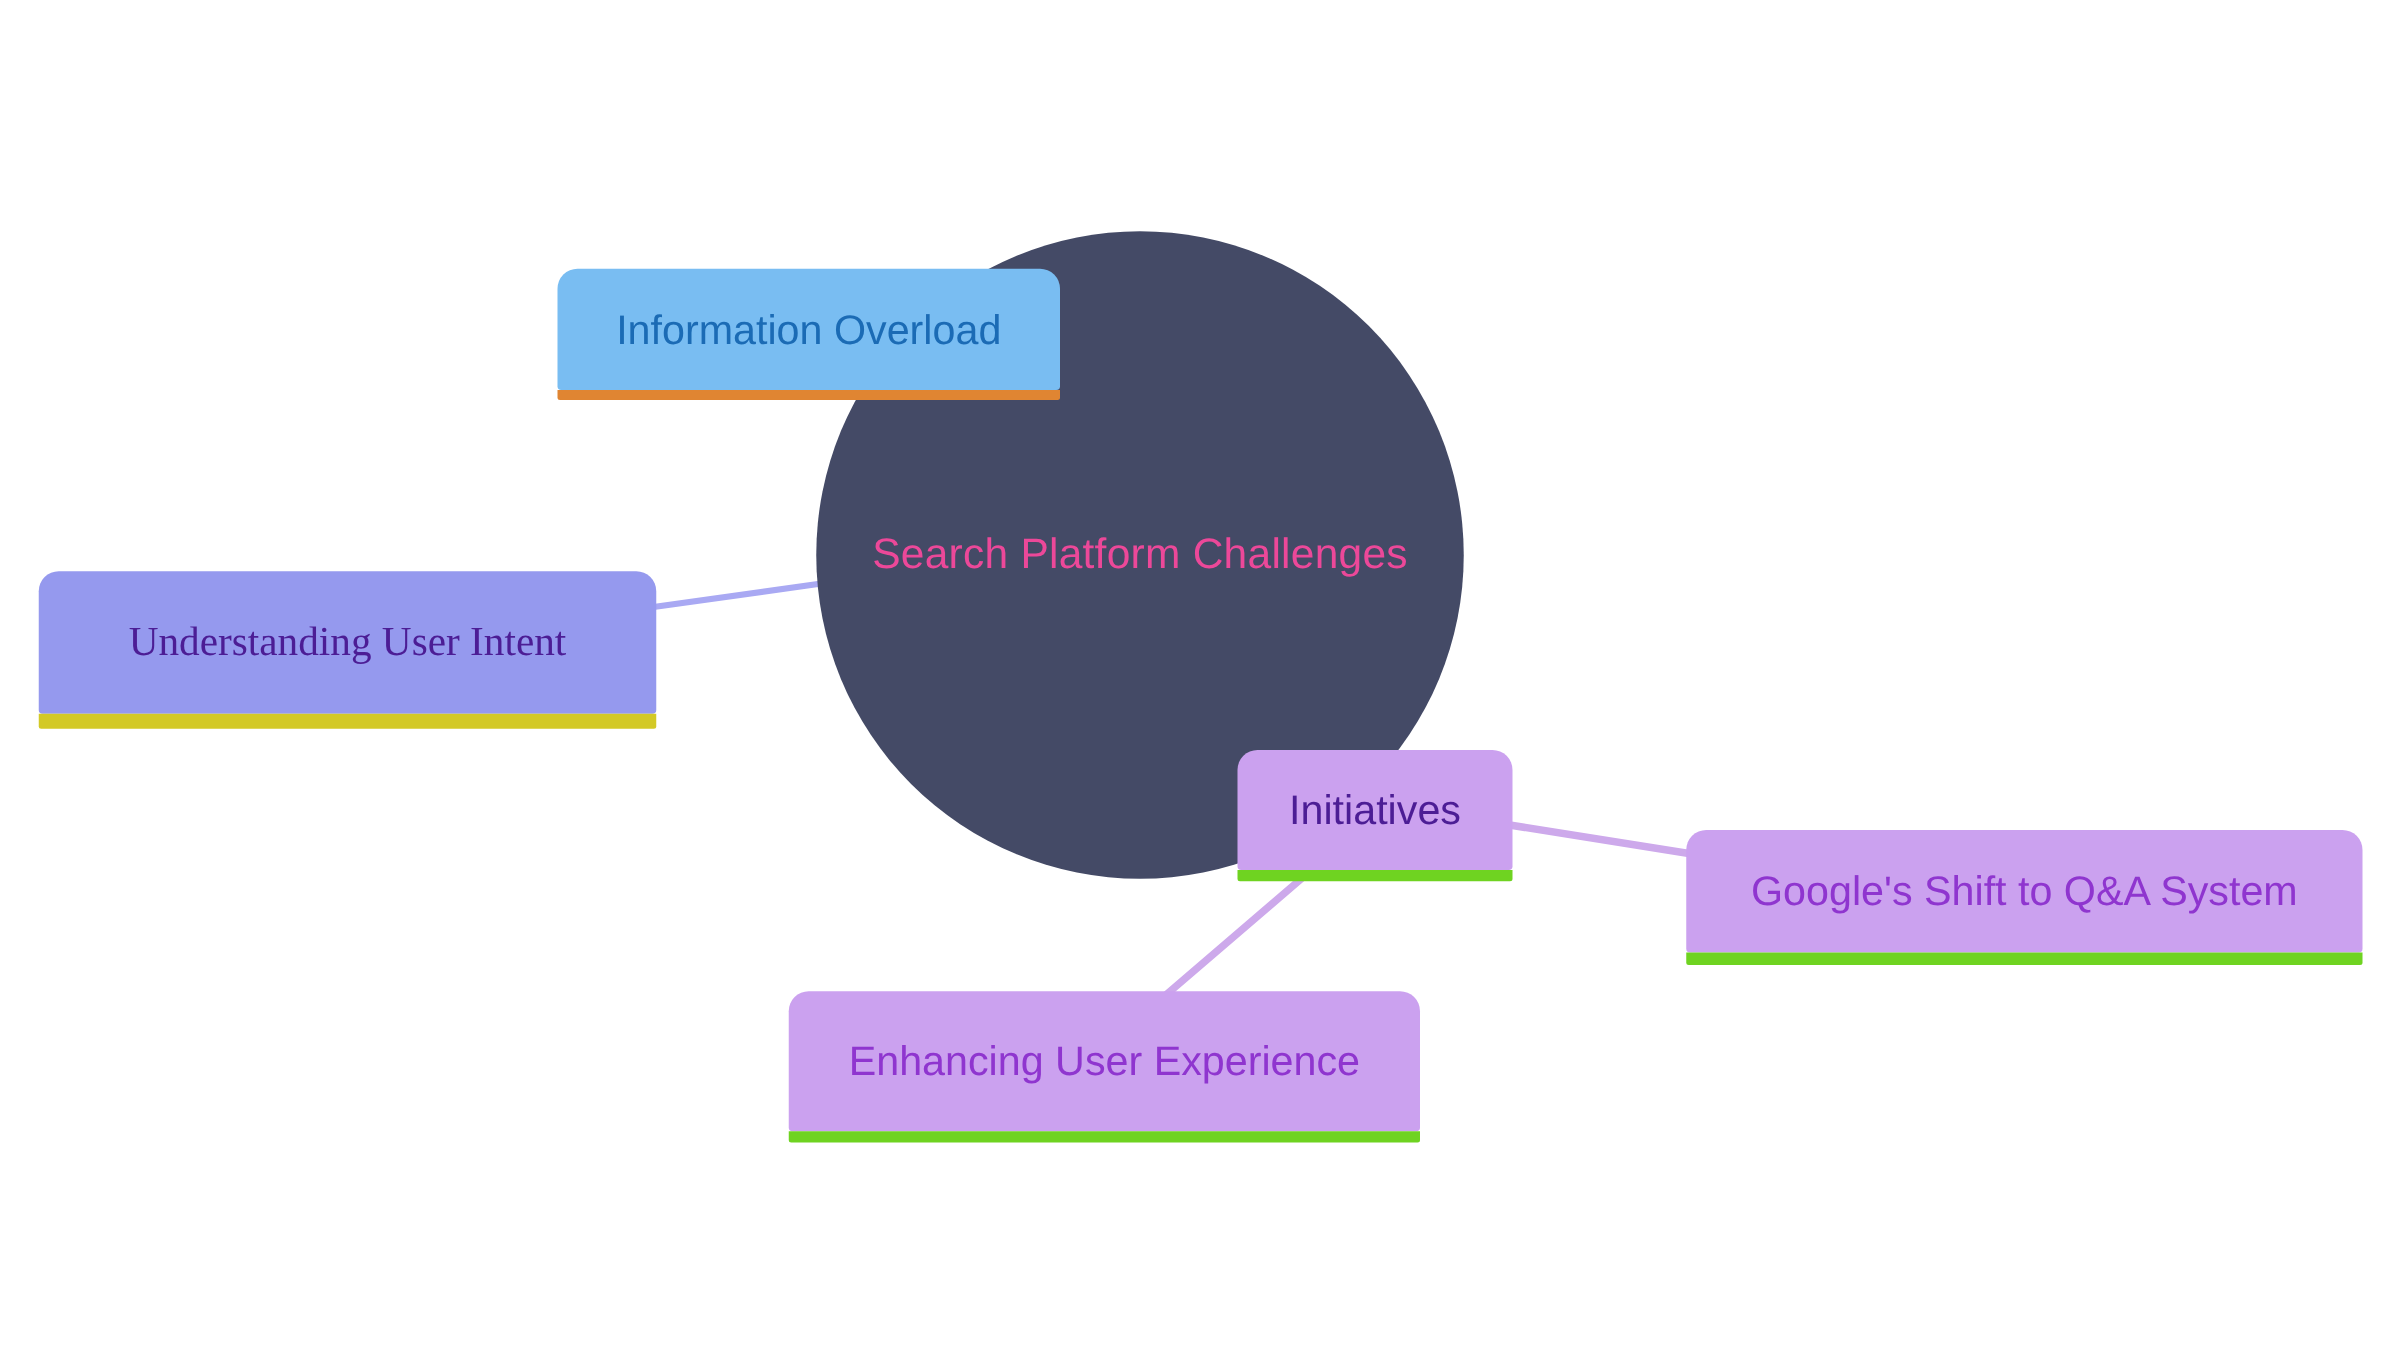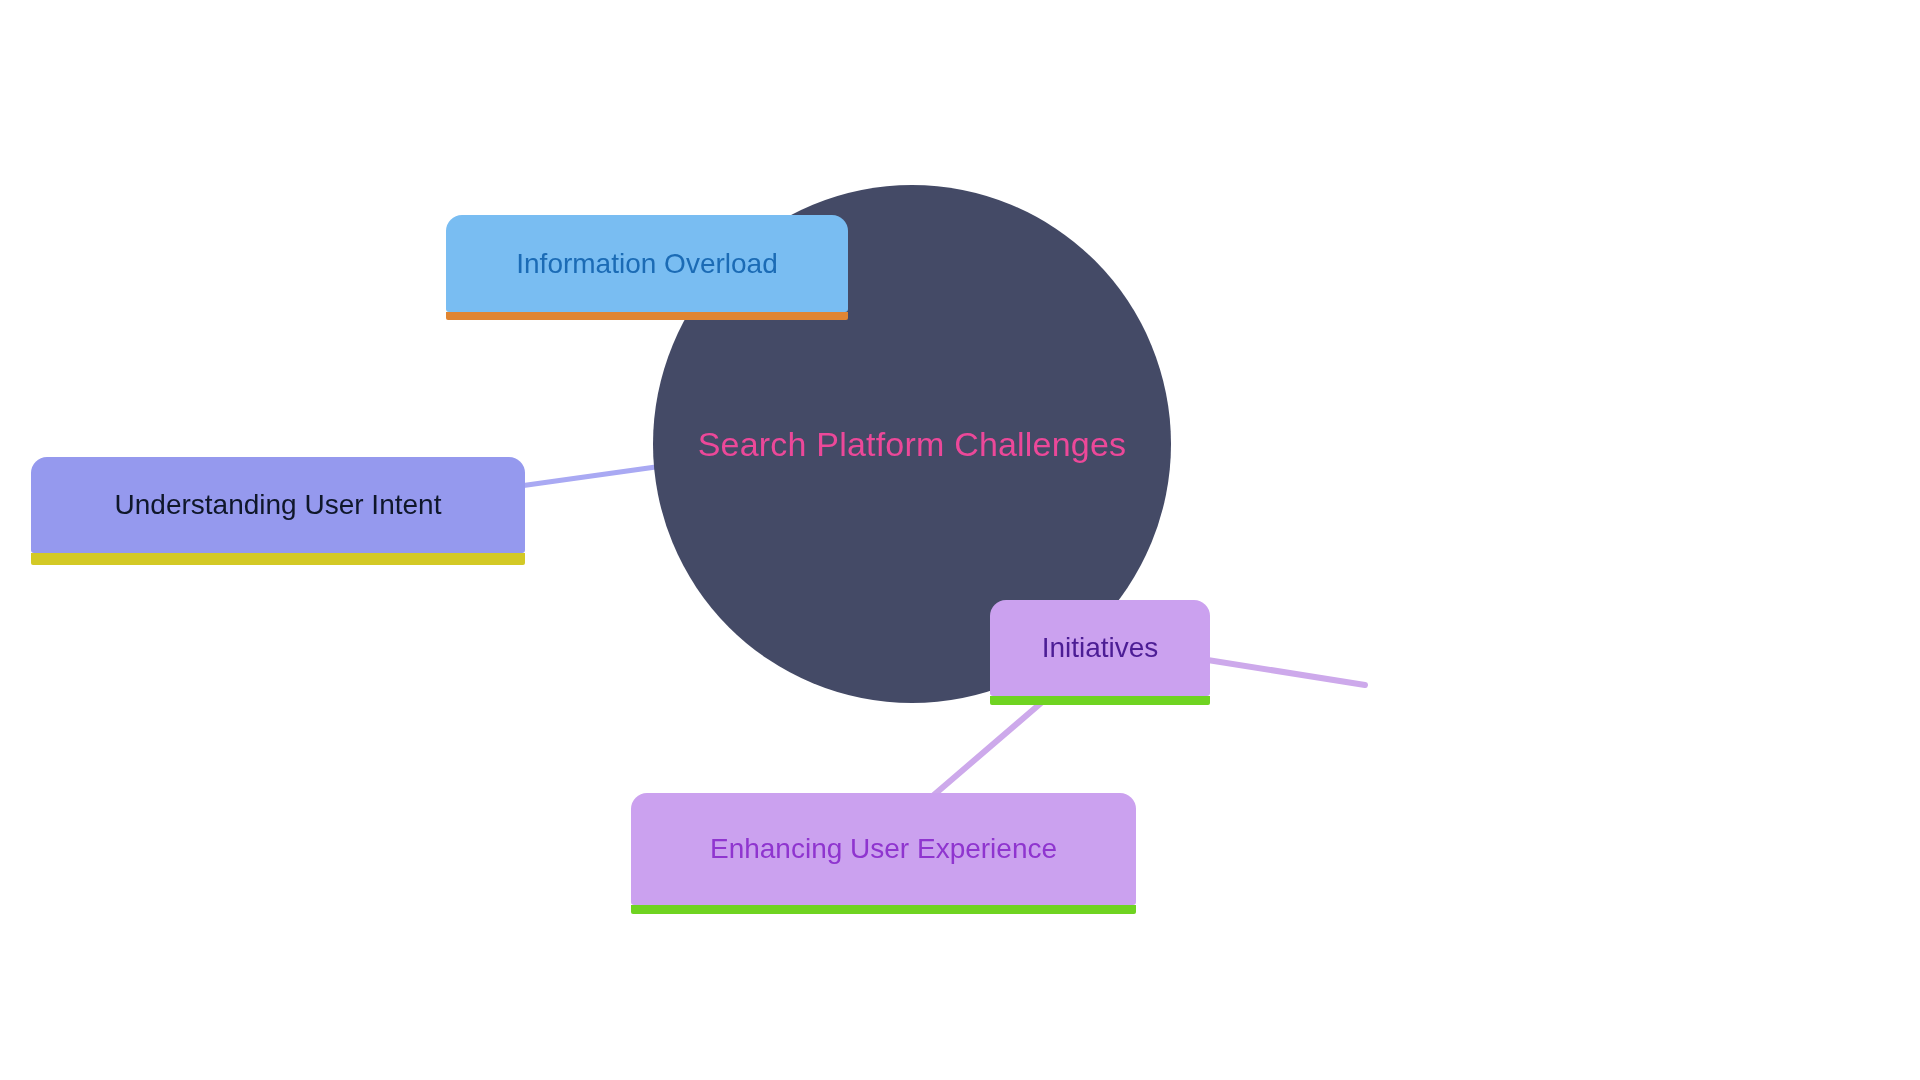--- a/index.html
+++ b/index.html
@@ -32,40 +32,40 @@
     white-space: nowrap;
     letter-spacing: 0.2px;
   }
   .node {
     position: absolute;
   }
   .node .label {
     display: flex;
     align-items: center;
     justify-content: center;
-    font-size: 28px;
+    font-size: 33px;
     white-space: nowrap;
     border-radius: 16px 16px 3px 3px;
   }
   .node .bar {
     width: 100%;
     border-radius: 0 0 2px 2px;
   }
 
   
   .node--info { left: 446px; top: 215px; width: 402px; }
   .node--info .label { height: 97px; background: #79BDF2; color: #1B6BB5; }
   .node--info .bar { height: 8px; background: #E08532; }
 
   .node--privacy { left: 1063px; top: 225px; width: 341px; }
   .node--privacy .label { height: 97px; background: #9DC1ED; color: #2365C5; }
   .node--privacy .bar { height: 10px; background: #D0872F; }
 
   .node--understanding { left: 31px; top: 457px; width: 494px; }
-  .node--understanding .label { height: 96px; background: #9599EE; color: #0f172a; }
+  .node--understanding .label { height: 114px; background: #9599EE; color: #4c1d95; font-family: Liberation Serif, serif; }
   .node--understanding .bar { height: 12px; background: #D3C926; }
 
   .node--initiatives { left: 990px; top: 600px; width: 220px; }
   .node--initiatives .label { height: 96px; background: #CBA1EF; color: #4c1d95; }
   .node--initiatives .bar { height: 9px; background: #6FD321; }
 
   .node--google { left: 1349px; top: 664px; width: 541px; }
   .node--google .label { height: 98px; background: #CBA1EF; color: #8F35CF; }
   .node--google .bar { height: 10px; background: #6FD321; }
 
@@ -96,19 +96,23 @@
   <div class="node node--understanding">
     <div class="label">Understanding User Intent</div>
     <div class="bar"></div>
   </div>
 
   <div class="node node--initiatives">
     <div class="label">Initiatives</div>
     <div class="bar"></div>
   </div>
 
+  <div class="node node--google">
+    <div class="label">Google's Shift to Q&amp;A System</div>
+    <div class="bar"></div>
+  </div>
 
   <div class="node node--enhancing">
     <div class="label">Enhancing User Experience</div>
     <div class="bar"></div>
   </div>
 
 </div>
 
 </body></html>

